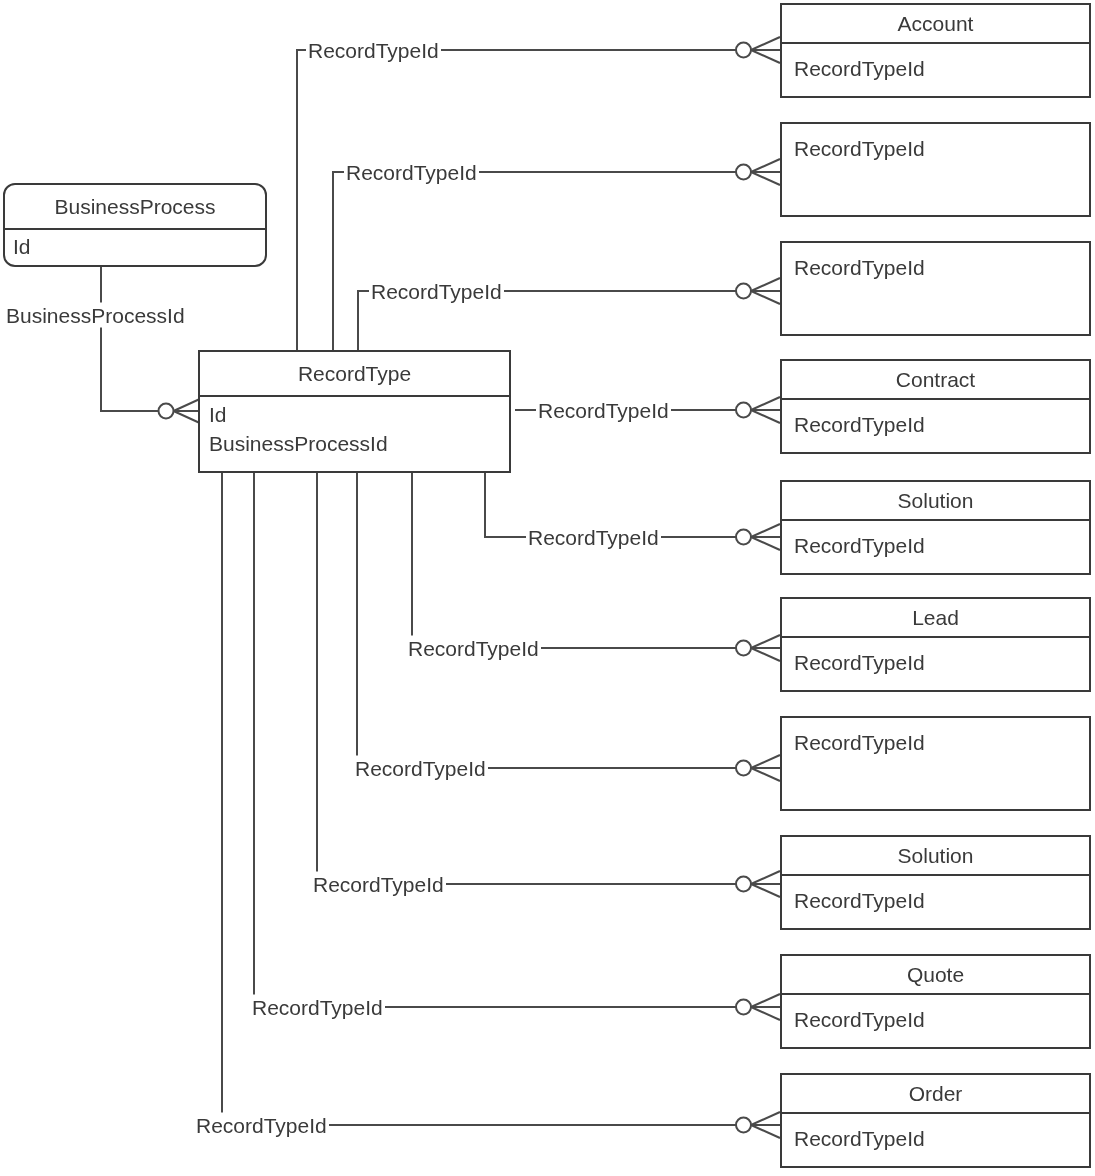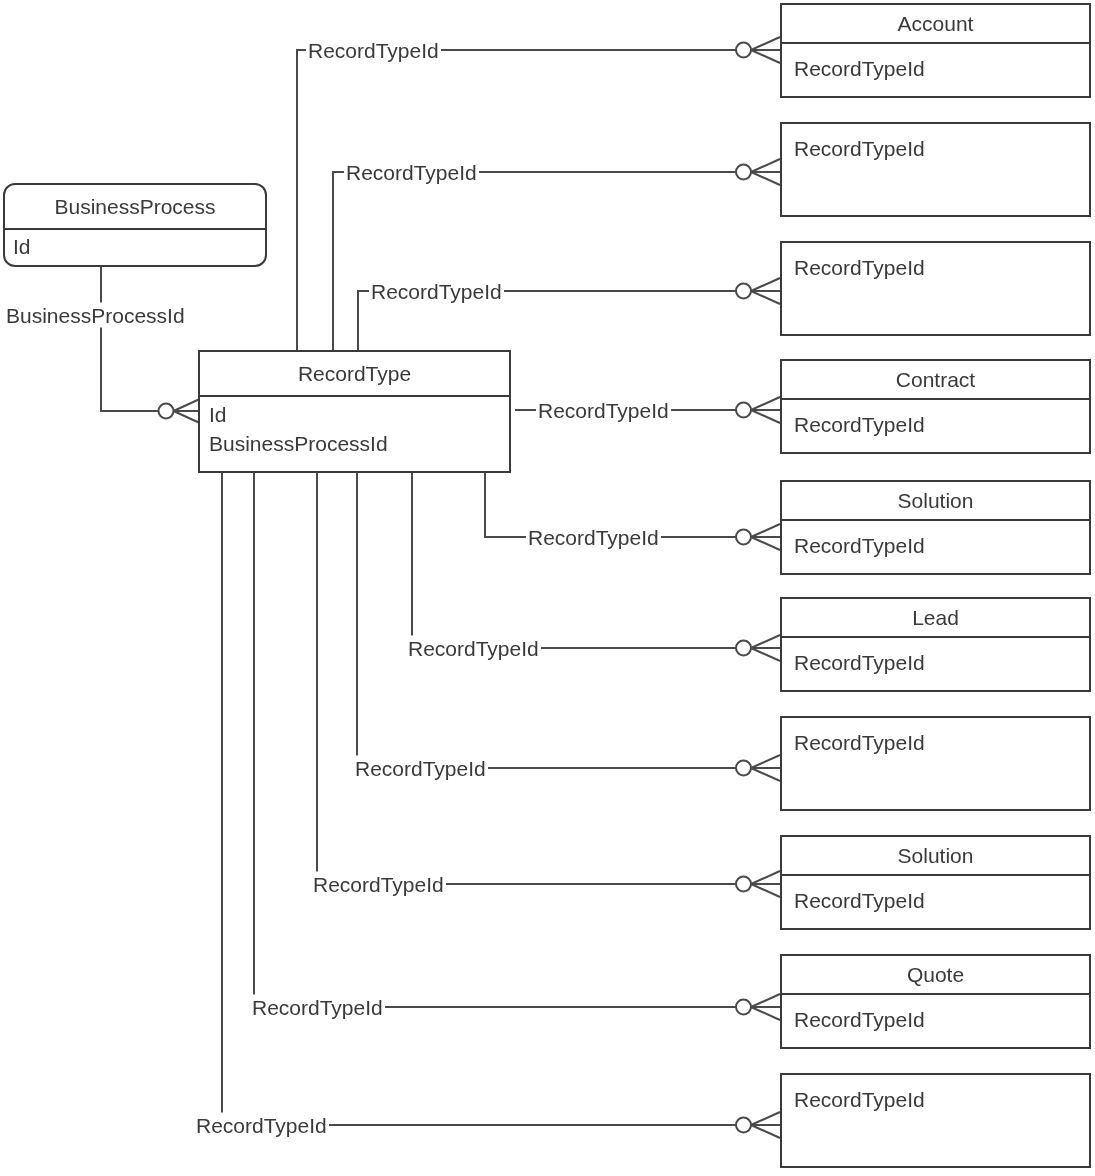--- a/index.html
+++ b/index.html
@@ -224,20 +224,21 @@
   </div>
 
   <div class="entity target" style="top:954px">
     <div class="title">Quote</div>
     <div class="fields">
       <div class="field">RecordTypeId</div>
     </div>
   </div>
 
   <div class="entity target" style="top:1073px">
+    <div class="title">Order</div>
     <div class="fields">
       <div class="field">RecordTypeId</div>
     </div>
   </div>
 
   <span class="wire-label" style="left:4px;   top:315px">BusinessProcessId</span>
   <span class="wire-label" style="left:306px; top:50px">RecordTypeId</span>
   <span class="wire-label" style="left:344px; top:172px">RecordTypeId</span>
   <span class="wire-label" style="left:369px; top:291px">RecordTypeId</span>
   <span class="wire-label" style="left:536px; top:410px">RecordTypeId</span>

